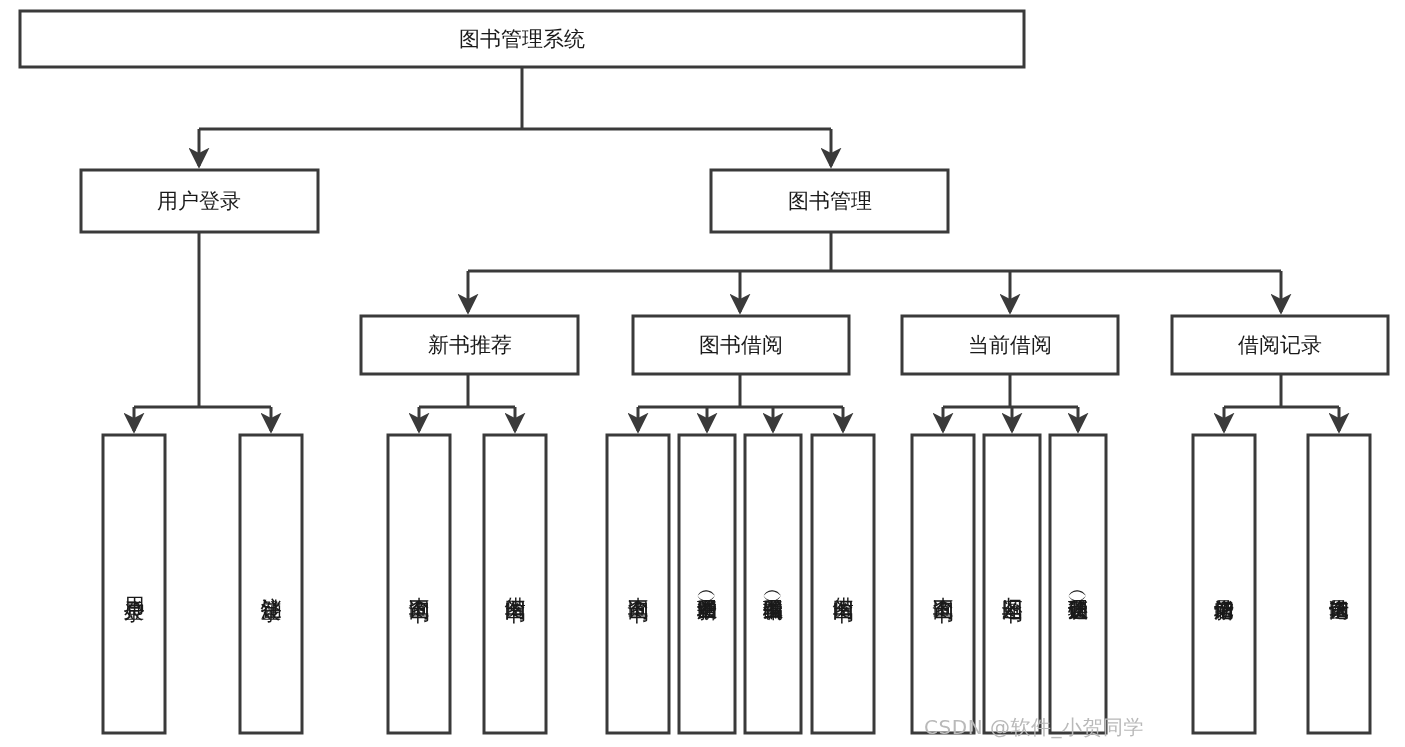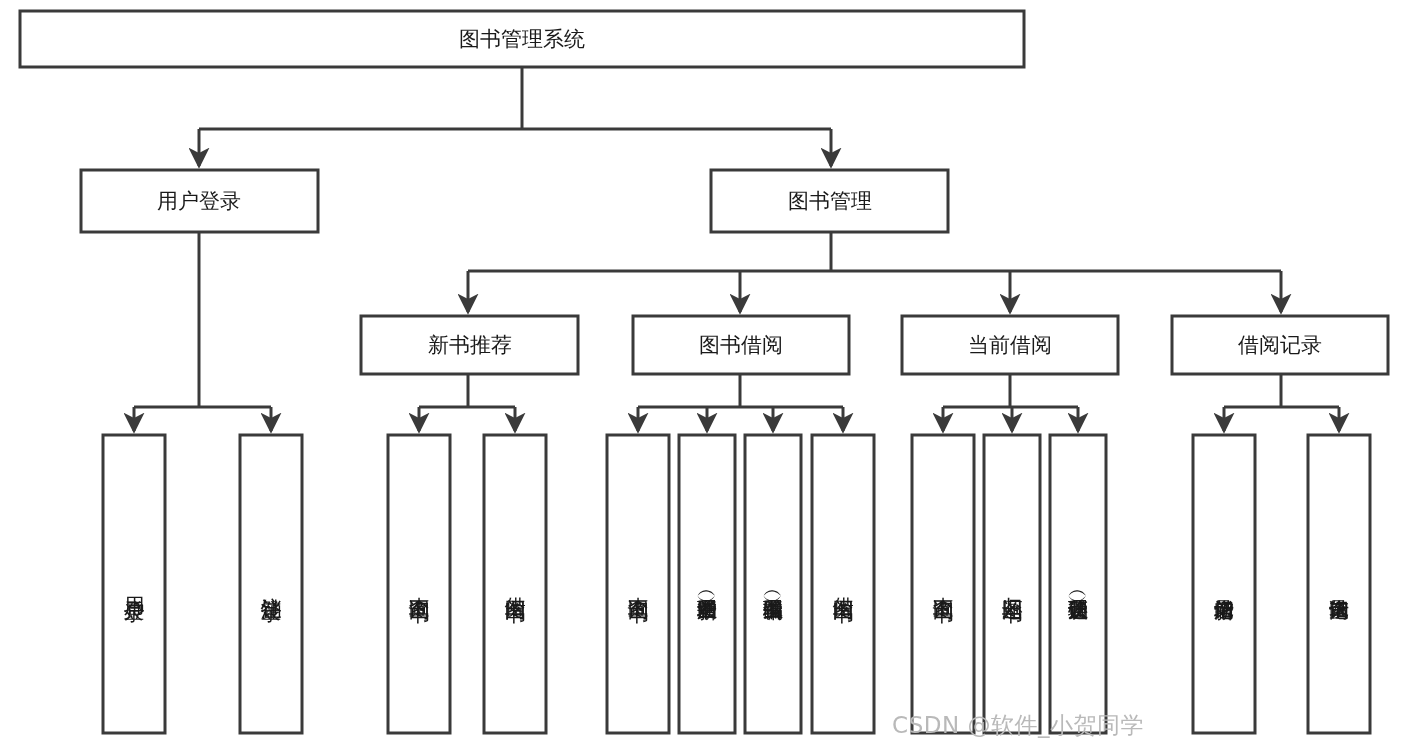--- a/index.html
+++ b/index.html
@@ -62,21 +62,21 @@
     display: flex;
     align-items: center;
     justify-content: center;
     pointer-events: none;
   }
   .watermark {
     position: absolute;
     right: 8px;
     bottom: 6px;
     font-family: "DejaVu Sans", "Liberation Sans", sans-serif;
-    font-size: 23px;
+    font-size: 20px;
     color: #b9b9b9;
     white-space: nowrap;
     letter-spacing: 0.5px;
   }
 </style>
 </head>
 <body>
 
 <div id="diagram-root">
 

